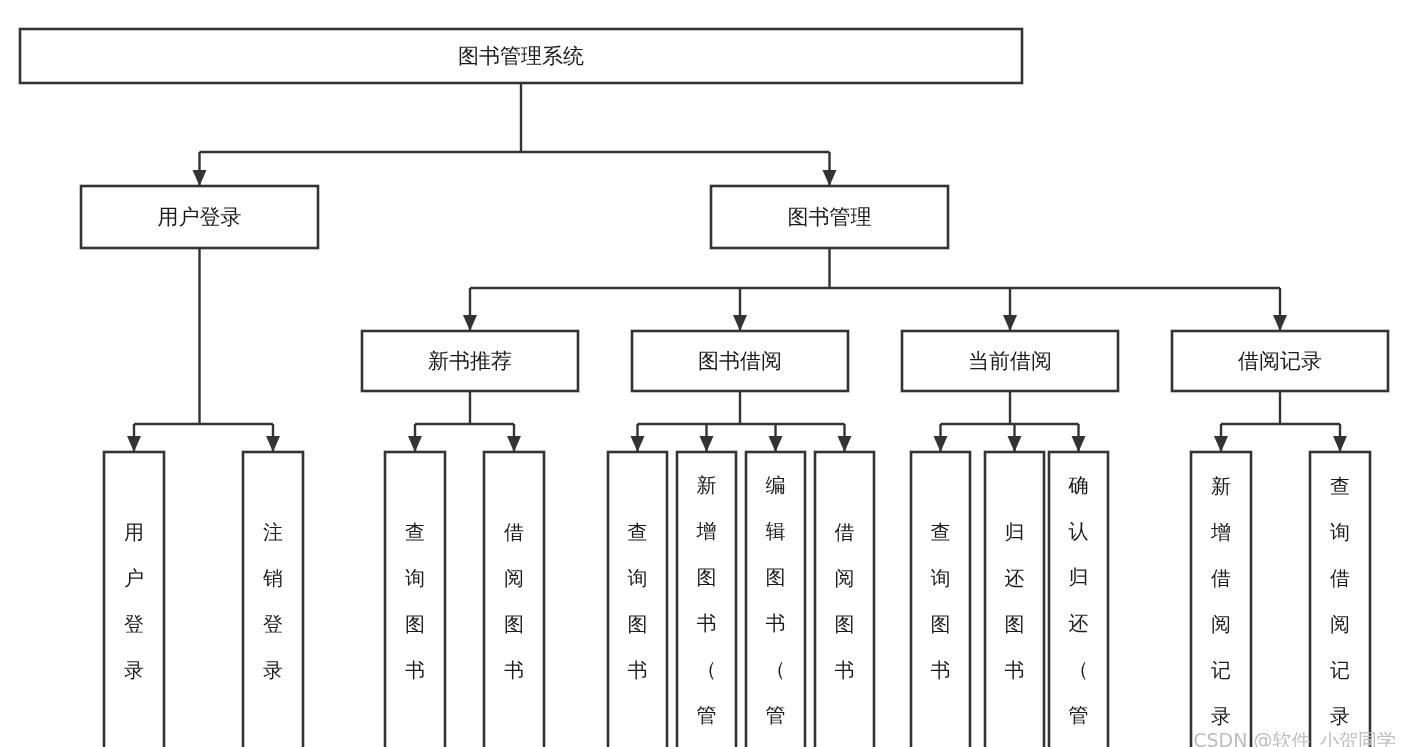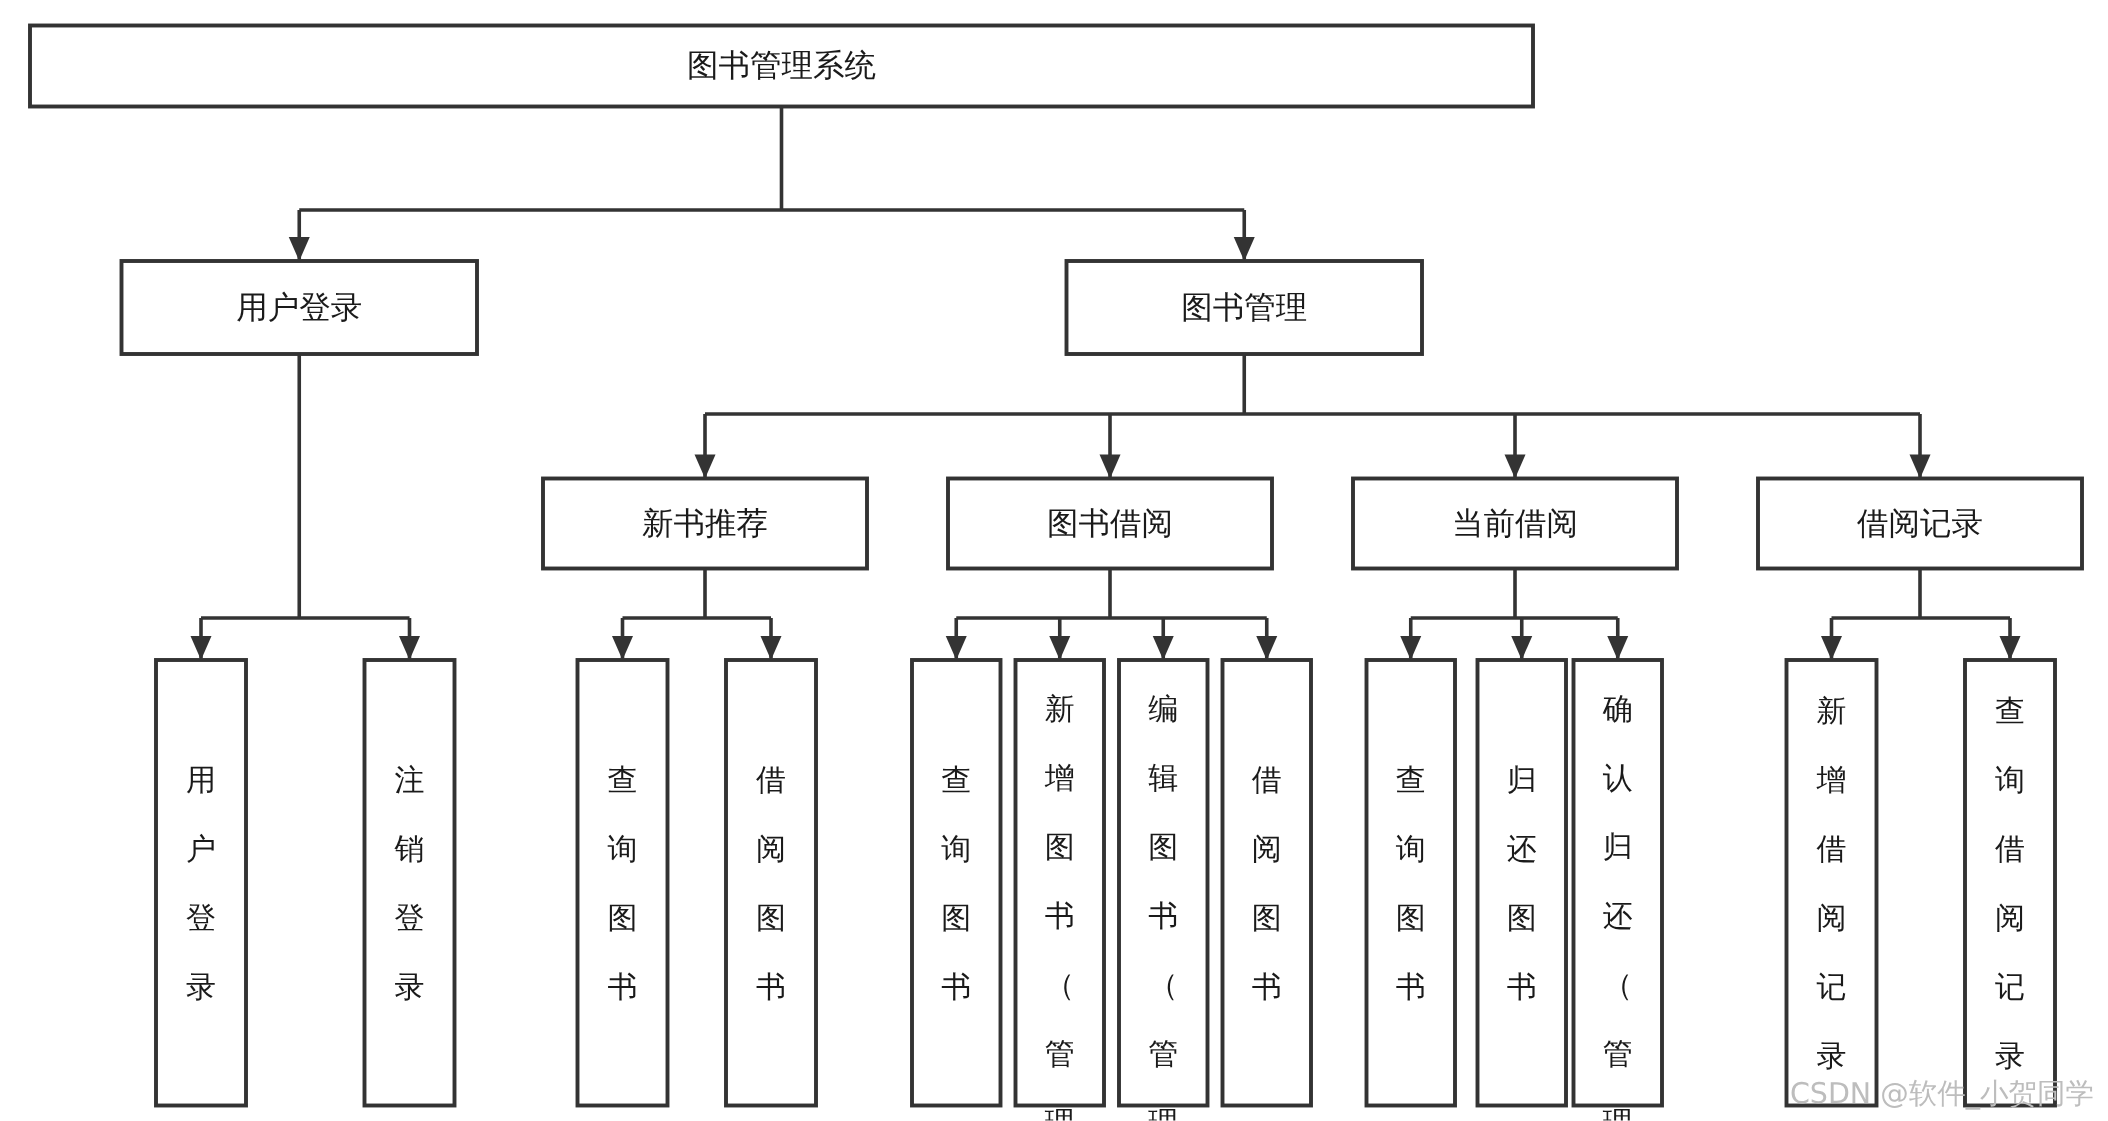--- a/index.html
+++ b/index.html
@@ -10,21 +10,21 @@
   body {
     width: 1405px;
     height: 747px;
     font-family: "DejaVu Sans", "Liberation Sans", sans-serif;
     overflow: hidden;
     position: relative;
   }
   #diagram-root {
     position: absolute;
     left: 0;
-    top: 4px;
+    top: 16px;
     width: 1405px;
     height: 711px;
     border-radius: 24px;
   }
   svg.flow {
     display: block;
     width: 1405px;
     height: 747px;
   }
   .node-rect {

